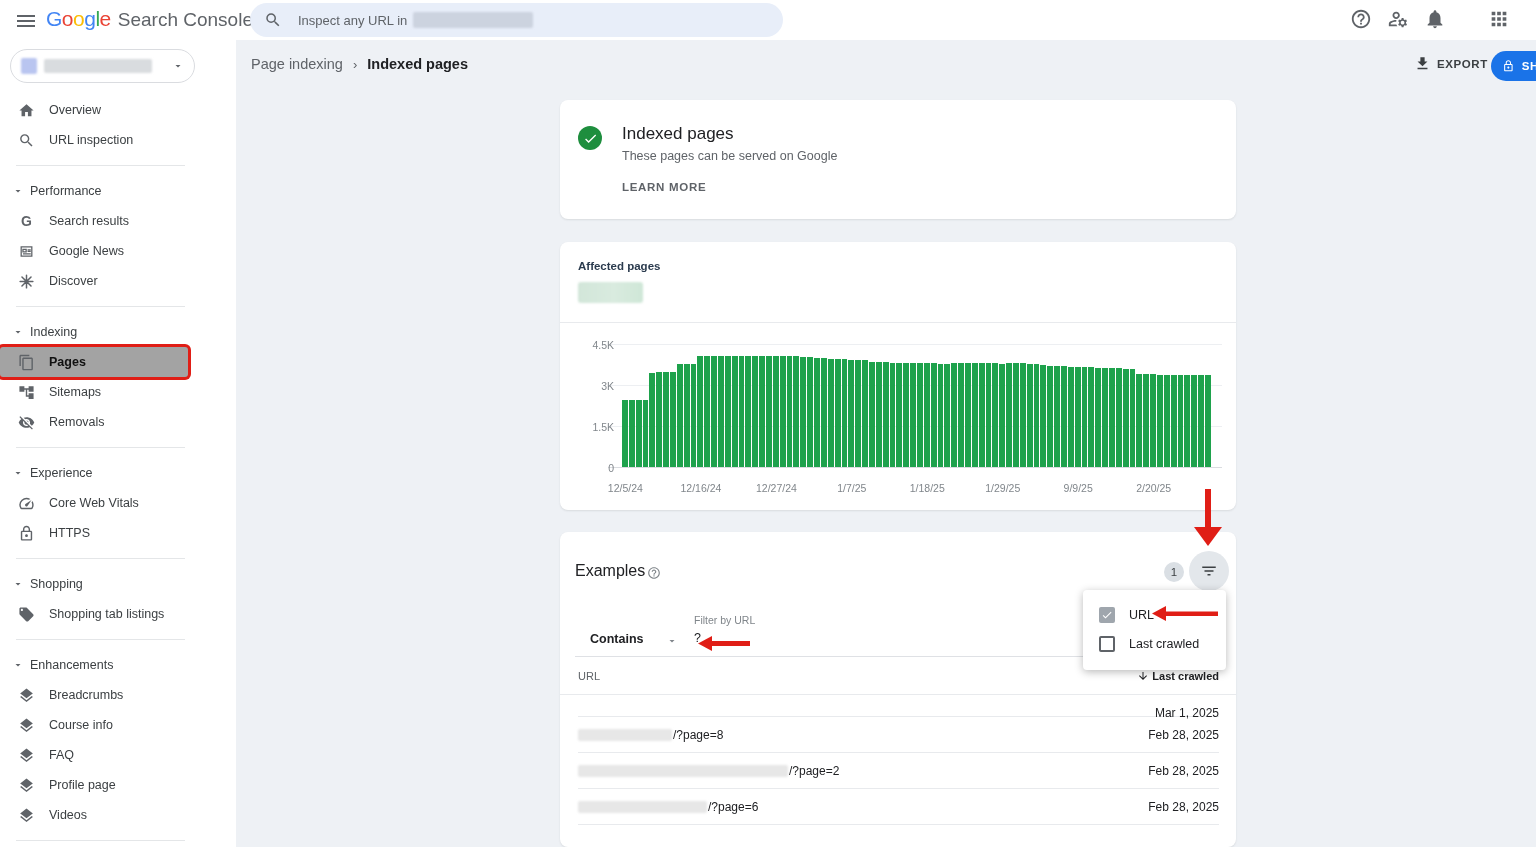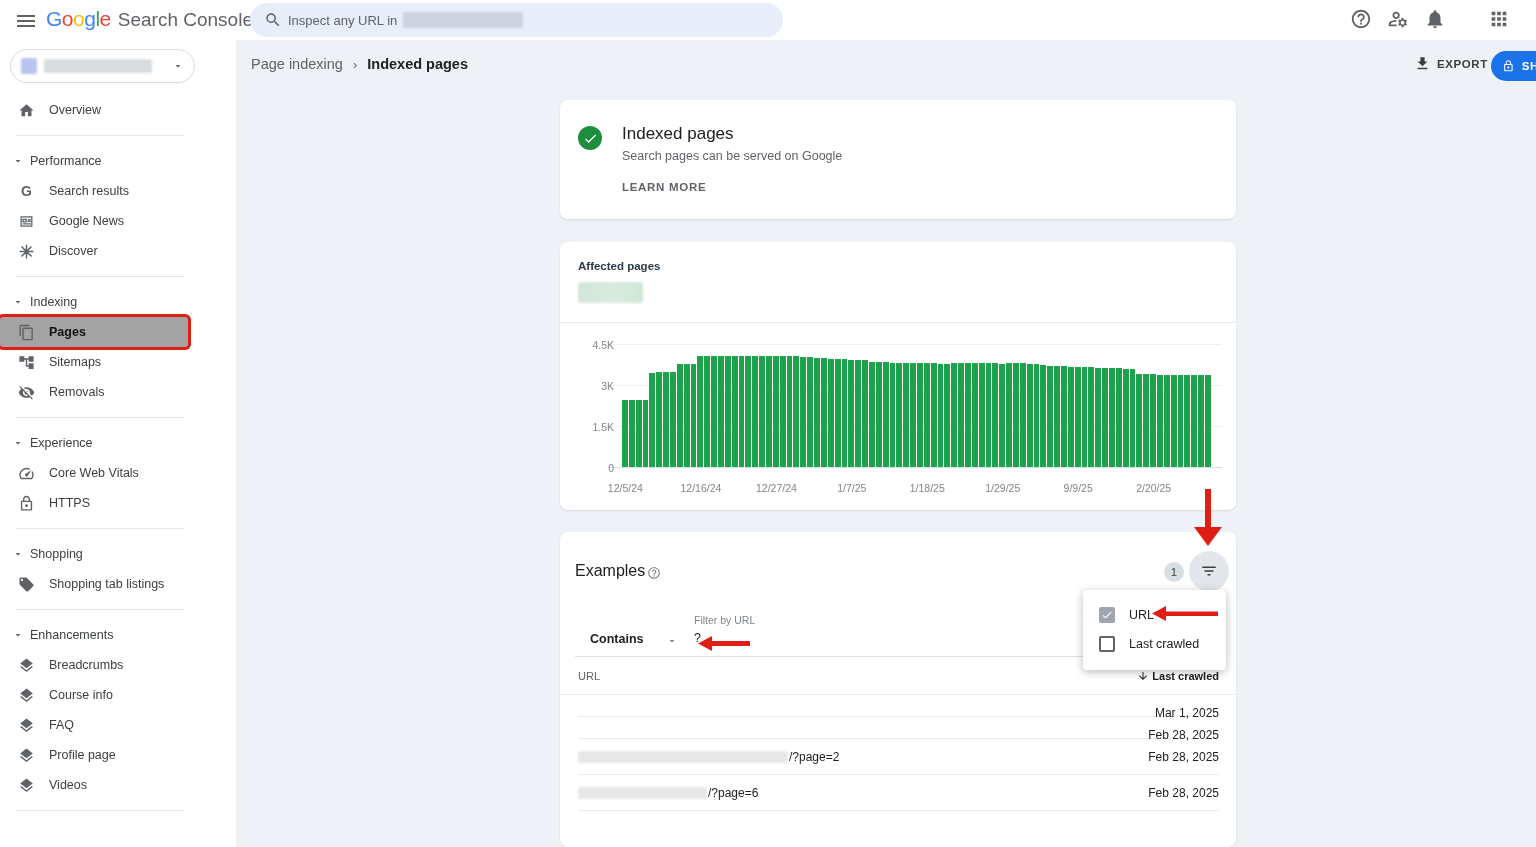--- a/index.html
+++ b/index.html
@@ -8,21 +8,21 @@
   .stage { position:absolute; top:0; left:0; width:1536px; height:847px; background:#eef1f5; }
 
   
   .header { position:absolute; top:0; left:0; width:1536px; height:40px; background:#fff; z-index:10; }
   .hamburger { position:absolute; left:14px; top:9px; width:24px; height:24px; color:#5f6368; cursor:pointer; }
   .logo { position:absolute; left:46px; top:7px; font-size:21px; letter-spacing:-.5px; display:flex; align-items:flex-end; }
   .logo .gl { font-weight:500; }
   .logo .prod { color:#5f6368; font-size:19px; margin-left:7px; letter-spacing:0; font-weight:400; }
   .searchbar { position:absolute; left:250px; top:3px; width:533px; height:34px; background:#e8eef9; border-radius:17px;
     display:flex; align-items:center; padding:0 14px; color:#5f6368; }
-  .searchbar .ph { font-size:13px; margin-left:6px; white-space:nowrap; }
+  .searchbar .ph { font-size:13px; margin-left:16px; white-space:nowrap; }
   .blurbox { background:#ccd3df; border-radius:2px; display:inline-block; filter:blur(1px); }
   .hdr-icons { position:absolute; right:26px; top:8px; display:flex; gap:15px; align-items:center; color:#5f6368; }
   .hdr-icons .hic { width:22px; height:22px; cursor:pointer; }
   .hdr-icons .gap { width:12px; }
 
   
   .sidebar { position:absolute; top:40px; left:0; width:236px; height:807px; background:#fff; z-index:5; }
   .prop { position:absolute; left:10px; top:9px; width:185px; height:34px; border:1px solid #dadce0; border-radius:17px;
     display:flex; align-items:center; padding:0 10px; cursor:pointer; background:#fff; }
   .prop .sq { width:16px; height:16px; background:#b9c5f0; border-radius:2px; filter:blur(1px); }
@@ -175,20 +175,28 @@
     </div>
     <div class="sb-list" id="sb-list">
         <div class="sb-item">
           <span class="ic">
             <svg viewBox="0 0 24 24" fill="currentColor">
               <path d="M10 20v-6h4v6h5v-8h3L12 3 2 12h3v8z"></path>
             </svg>
           </span>
           <span>Overview</span>
         </div>
+        <div class="sb-item">
+          <span class="ic">
+            <svg viewBox="0 0 24 24" fill="currentColor">
+              <path d="M15.5 14h-.79l-.28-.27A6.47 6.47 0 0 0 16 9.5 6.5 6.5 0 1 0 9.5 16c1.61 0 3.09-.59 4.23-1.57l.27.28v.79l5 4.99L20.49 19l-4.99-5zm-6 0C7 14 5 12 5 9.5S7 5 9.5 5 14 7 14 9.5 12 14 9.5 14z"></path>
+            </svg>
+          </span>
+          <span>URL inspection</span>
+        </div>
         <div class="sb-div"></div>
         <div class="sb-head">
           <span class="ic">
             <svg viewBox="0 0 24 24" fill="currentColor">
               <path d="M7 10l5 5 5-5z"></path>
             </svg>
           </span>
           <span>Performance</span>
         </div>
         <div class="sb-item">
@@ -371,21 +379,21 @@
 
   <div class="card" id="card-status">
     <div class="checkcircle">
         <span class="ic">
           <svg viewBox="0 0 24 24" fill="currentColor">
             <path d="M9 16.17L4.83 12l-1.42 1.41L9 19 21 7l-1.41-1.41z"></path>
           </svg>
         </span>
       </div>
     <div class="st-title">Indexed pages</div>
-    <div class="st-sub">Search pages can be served on Google</div>
+    <div class="st-sub">These pages can be served on Google</div>
     <div class="st-learn">LEARN MORE</div>
   </div>
 
   <div class="card" id="card-chart">
     <div class="metric-label">Affected pages</div>
     <div class="metric-chip"></div>
     <div class="chart-div"></div>
     <div id="chart-area">
         <div class="plot">
           <div class="grid base" style="top:123px"></div>
@@ -528,20 +536,21 @@
           </svg>
         </span>
       <span>Last crawled</span>
     </div>
     <div class="th-line"></div>
     <div class="rows" id="url-rows">
         <div class="trow">
           <div class="tdate">Mar 1, 2025</div>
         </div>
         <div class="trow">
+          <div class="turl"><span class="blur" style="width:94px"></span><span>/?page=8</span></div>
           <div class="tdate">Feb 28, 2025</div>
         </div>
         <div class="trow">
           <div class="turl"><span class="blur" style="width:210px"></span><span>/?page=2</span></div>
           <div class="tdate">Feb 28, 2025</div>
         </div>
         <div class="trow">
           <div class="turl"><span class="blur" style="width:129px"></span><span>/?page=6</span></div>
           <div class="tdate">Feb 28, 2025</div>
         </div>

